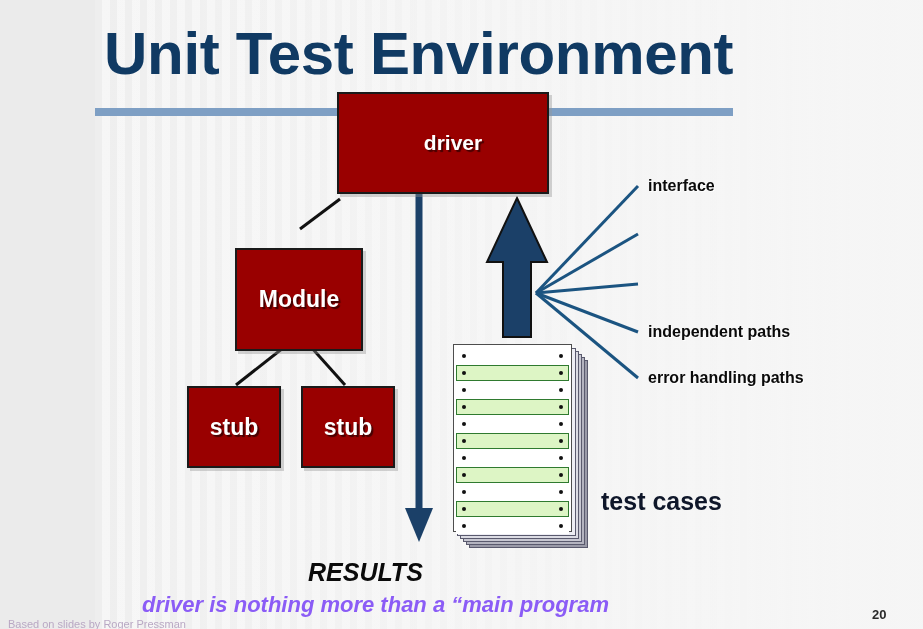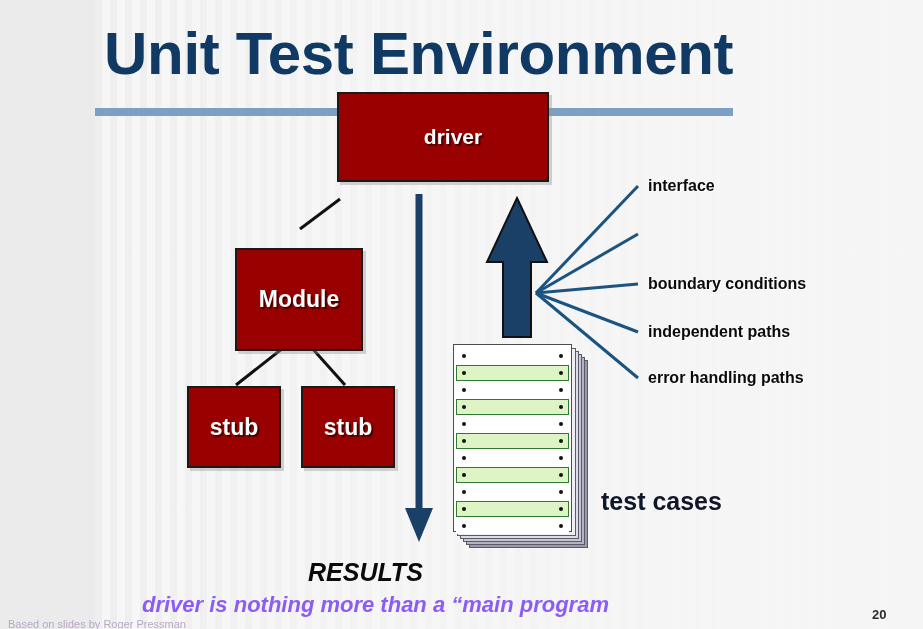--- a/index.html
+++ b/index.html
@@ -81,21 +81,21 @@
     align-items: center;
     justify-content: center;
   }
   .redbox span {
     color: #ffffff;
     font-weight: bold;
     text-shadow: 2px 2px 1px rgba(0,0,0,0.55);
     white-space: nowrap;
   }
 
-  #box-driver { left: 337px; top: 92px;  width: 212px; height: 90px; padding-left: 20px; }
+  #box-driver { left: 337px; top: 92px;  width: 212px; height: 102px; padding-left: 20px; }
   #box-driver span { font-size: 21px; }
 
   #box-module { left: 235px; top: 248px; width: 128px;  height: 103px; }
   #box-module span { font-size: 23px; }
 
   #box-stub1  { left: 187px; top: 386px; width: 94px;  height: 82px; }
   #box-stub2  { left: 301px; top: 386px; width: 94px;  height: 82px; }
   #box-stub1 span, #box-stub2 span { font-size: 23px; }
 
   
@@ -307,21 +307,20 @@
           <span class="hole r"></span>
         </div>
         <div class="feedrow white">
           <span class="hole l"></span>
           <span class="hole r"></span>
         </div>
       </div>
   </div>
 
   <div class="fanlabel" style="left:648px; top:177px;">interface</div>
-  <div class="fanlabel" style="left:648px; top:275px;">boundary conditions</div>
   <div class="fanlabel" style="left:648px; top:323px;">independent paths</div>
   <div class="fanlabel" style="left:648px; top:369px;">error handling paths</div>
 
   <div id="label-testcases">test cases</div>
   <div id="label-results">RESULTS</div>
   <div id="caption">driver is nothing more than a “main program</div>
   <div id="footnote">Based on slides by Roger Pressman</div>
   <div id="pagenum">20</div>
 
 </div>

